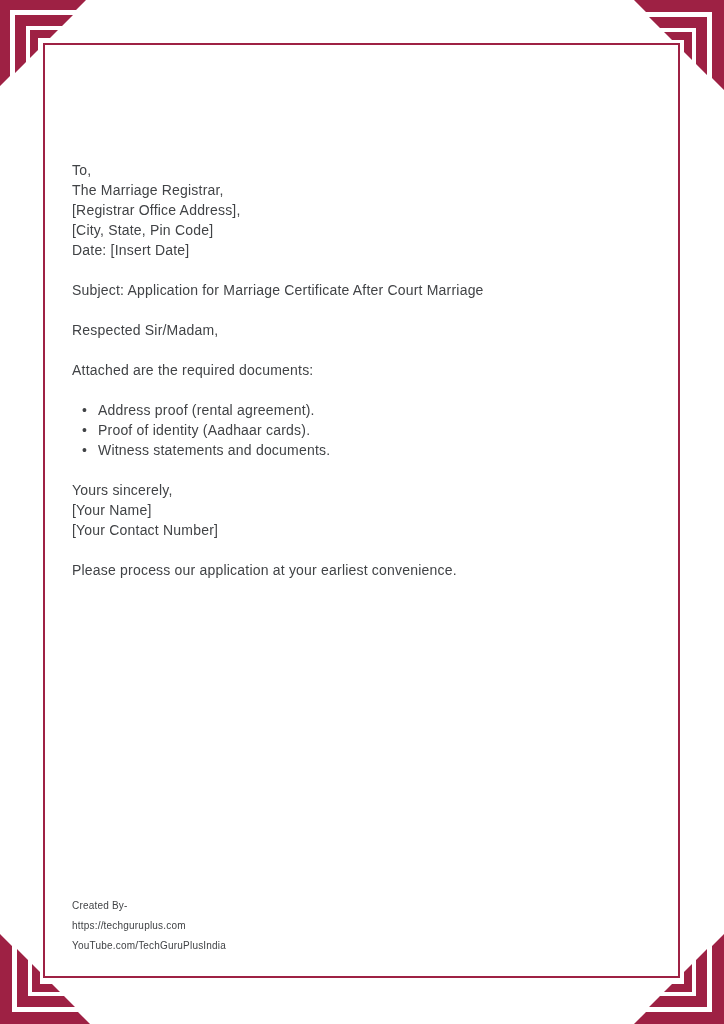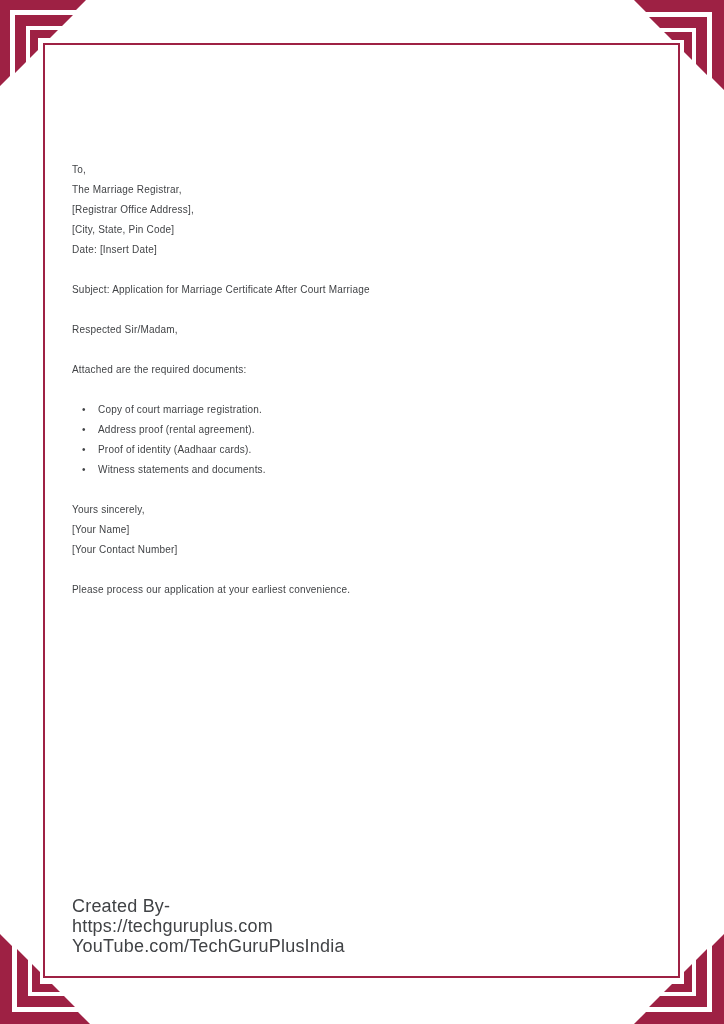--- a/index.html
+++ b/index.html
@@ -40,21 +40,21 @@
   .corner.tl { top: -6px; left: -6px; }
   .corner.tr { top: -4px; right: -4px; transform: scaleX(-1); }
   .corner.bl { bottom: -4px; left: -4px; transform: scaleY(-1); }
   .corner.br { bottom: -4px; right: -4px; transform: scale(-1,-1); }
 
   .letter {
     position: absolute;
     left: 72px;
     right: 74px;
     top: 160px;
-    font-size: 10px;
+    font-size: 14px;
     line-height: 20px;
     letter-spacing: 0.2px;
   }
   .block { margin: 0 0 20px 0; }
   .pre { white-space: pre-line; }
 
   ul.attachments {
     list-style: none;
     margin: 0 0 20px 0;
     padding: 0;
@@ -69,21 +69,21 @@
     position: absolute;
     left: 10px;
     top: 0;
     color: var(--text-color);
   }
 
   .footer {
     position: absolute;
     left: 72px;
     top: 896px;
-    font-size: 18px;
+    font-size: 10px;
     line-height: 20px;
     letter-spacing: 0.2px;
     white-space: pre-line;
   }
 </style>
 </head>
 <body>
 
 <div class="page">
 
@@ -121,21 +121,20 @@
   <div class="letter">
     <p class="block pre">To,
 The Marriage Registrar,
 [Registrar Office Address],
 [City, State, Pin Code]
 Date: [Insert Date]</p>
     <p class="block">Subject: Application for Marriage Certificate After Court Marriage</p>
     <p class="block">Respected Sir/Madam,</p>
     <p class="block">Attached are the required documents:</p>
     <ul class="attachments">
-      <li>Copy of court marriage registration.</li>
       <li>Address proof (rental agreement).</li>
       <li>Proof of identity (Aadhaar cards).</li>
       <li>Witness statements and documents.</li>
     </ul>
     <p class="block pre">Yours sincerely,
 [Your Name]
 [Your Contact Number]</p>
     <p class="block">Please process our application at your earliest convenience.</p>
   </div>
 

